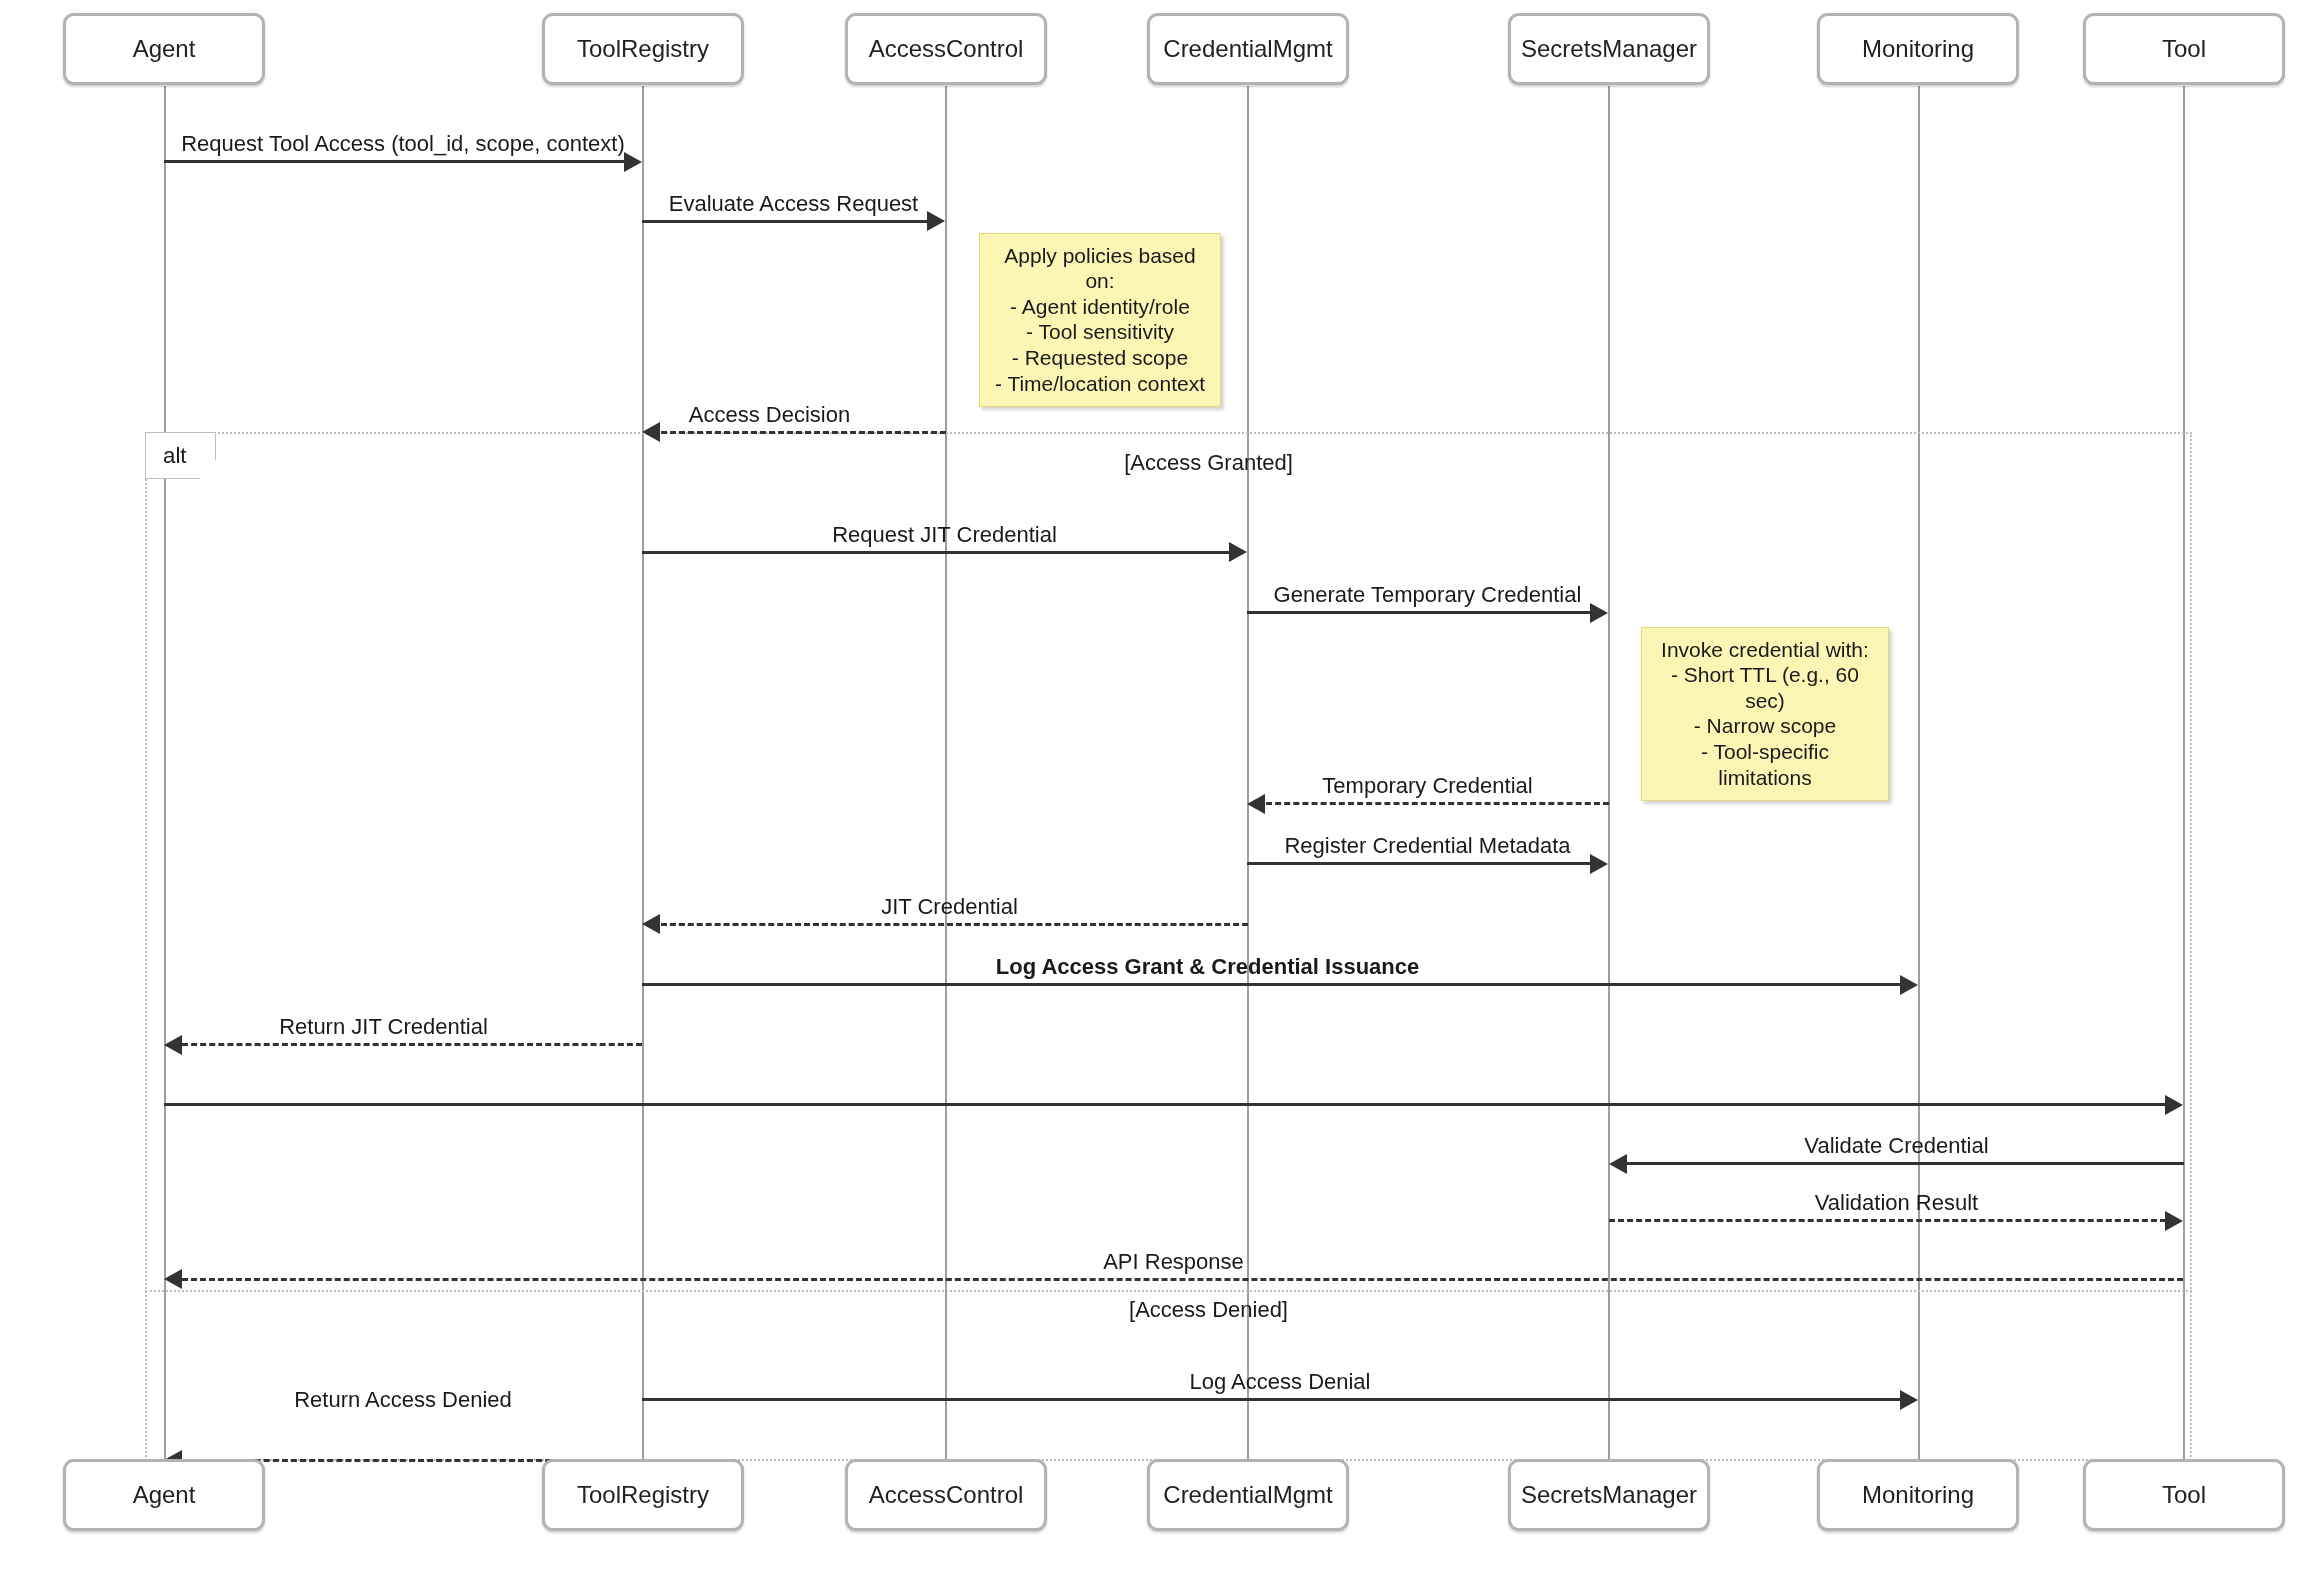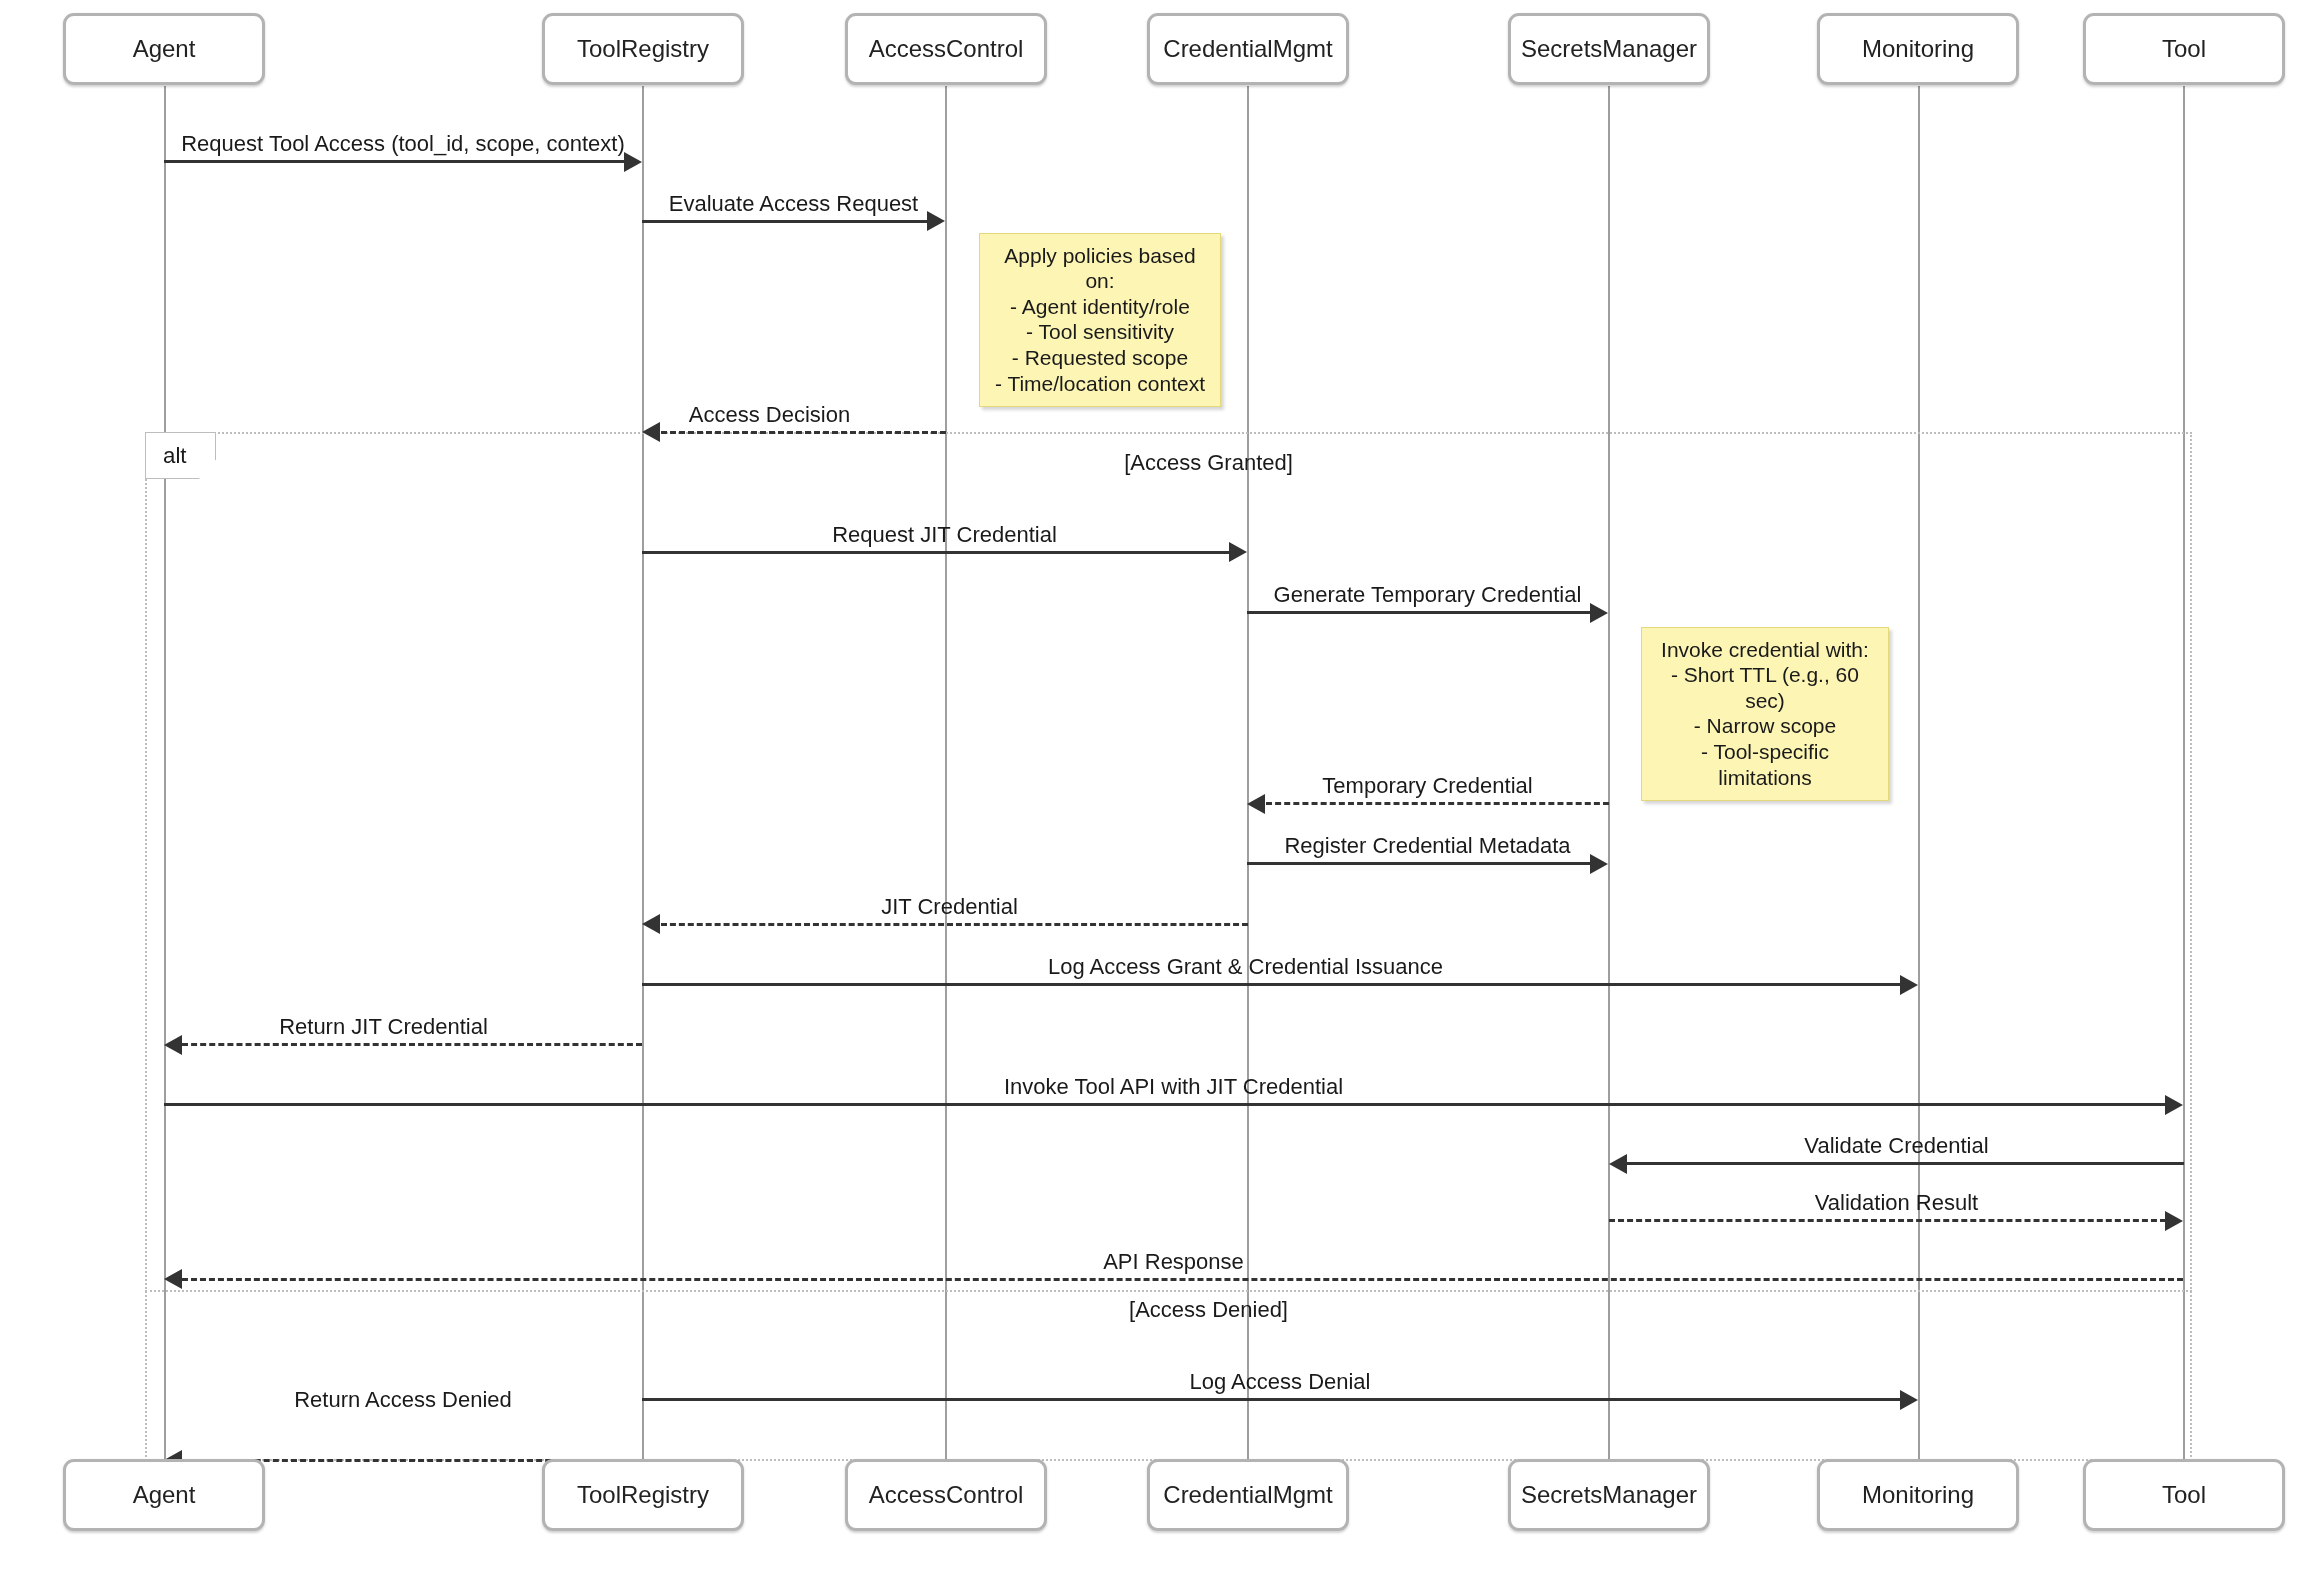--- a/index.html
+++ b/index.html
@@ -152,27 +152,26 @@
     <div class="arrow-head left" style="top: 794px; left: 1247px;"></div>
     <div class="msg-label" style="left: 1247px; width: 361px; top: 773px;">Temporary Credential</div>
     <div class="msg-line" style="left: 1247px; width: 343px; top: 862px;"></div>
     <div class="arrow-head right" style="top: 854px; left: 1590px;"></div>
     <div class="msg-label" style="left: 1247px; width: 361px; top: 833px;">Register Credential Metadata</div>
     <div class="msg-line dashed" style="left: 661px; width: 587px; top: 923px;"></div>
     <div class="arrow-head left" style="top: 914px; left: 642px;"></div>
     <div class="msg-label" style="left: 620px; width: 613px; top: 894px; margin-left: 23px;">JIT Credential</div>
     <div class="msg-line" style="left: 642px; width: 1258px; top: 983px;"></div>
     <div class="arrow-head right" style="top: 975px; left: 1900px;"></div>
-    <div class="msg-label" style="left: 642px; width: 1207px; top: 954px;">Log Access Grant &amp; Credential Issuance</div>
+    <div class="msg-label" style="left: 604px; width: 1207px; top: 954px; font-weight: bold;">Log Access Grant &amp; Credential Issuance</div>
     <div class="msg-line dashed" style="left: 182px; width: 460px; top: 1043px;"></div>
     <div class="arrow-head left" style="top: 1035px; left: 164px;"></div>
     <div class="msg-label" style="left: 164px; width: 439px; top: 1014px;">Return JIT Credential</div>
     <div class="msg-line" style="left: 164px; width: 2001px; top: 1103px;"></div>
     <div class="arrow-head right" style="top: 1095px; left: 2165px;"></div>
-    <div class="msg-label" style="left: 164px; width: 2019px; top: 1074px;">Invoke Tool API with JIT Credential</div>
     <div class="msg-line" style="left: 1627px; width: 557px; top: 1162px;"></div>
     <div class="arrow-head left" style="top: 1154px; left: 1609px;"></div>
     <div class="msg-label" style="left: 1609px; width: 575px; top: 1133px;">Validate Credential</div>
     <div class="msg-line dashed" style="left: 1609px; width: 557px; top: 1219px;"></div>
     <div class="arrow-head right" style="top: 1211px; left: 2165px;"></div>
     <div class="msg-label" style="left: 1609px; width: 575px; top: 1190px;">Validation Result</div>
     <div class="msg-line dashed" style="left: 182px; width: 2001px; top: 1278px;"></div>
     <div class="arrow-head left" style="top: 1269px; left: 164px;"></div>
     <div class="msg-label" style="left: 164px; width: 2019px; top: 1249px;">API Response</div>
     <div class="msg-line" style="left: 642px; width: 1258px; top: 1398px;"></div>

